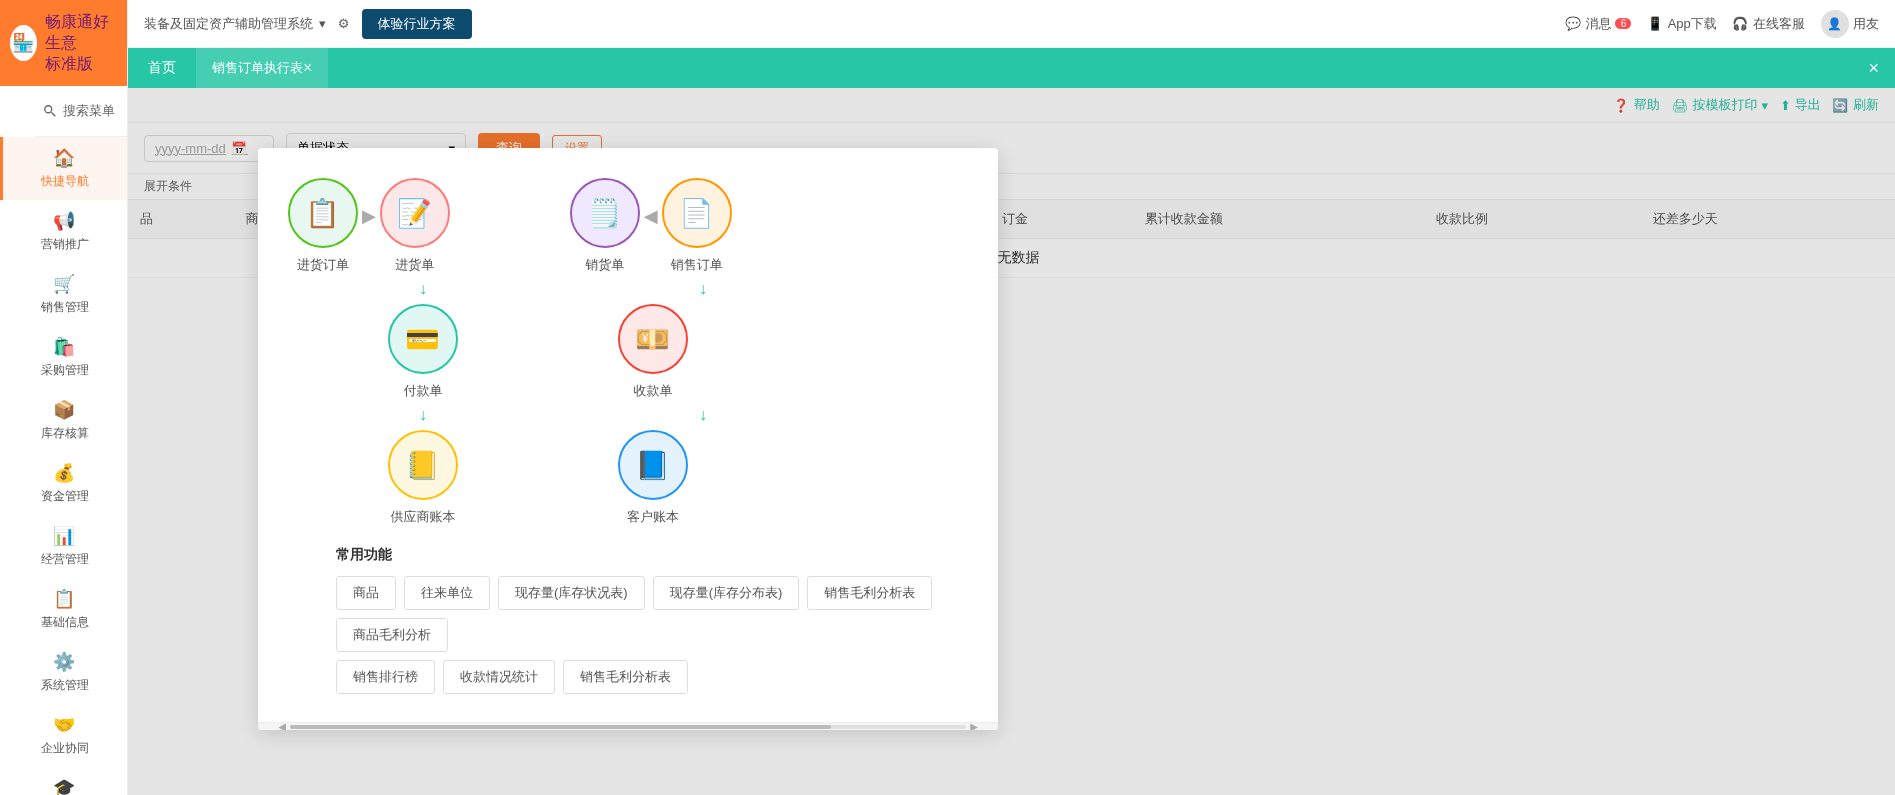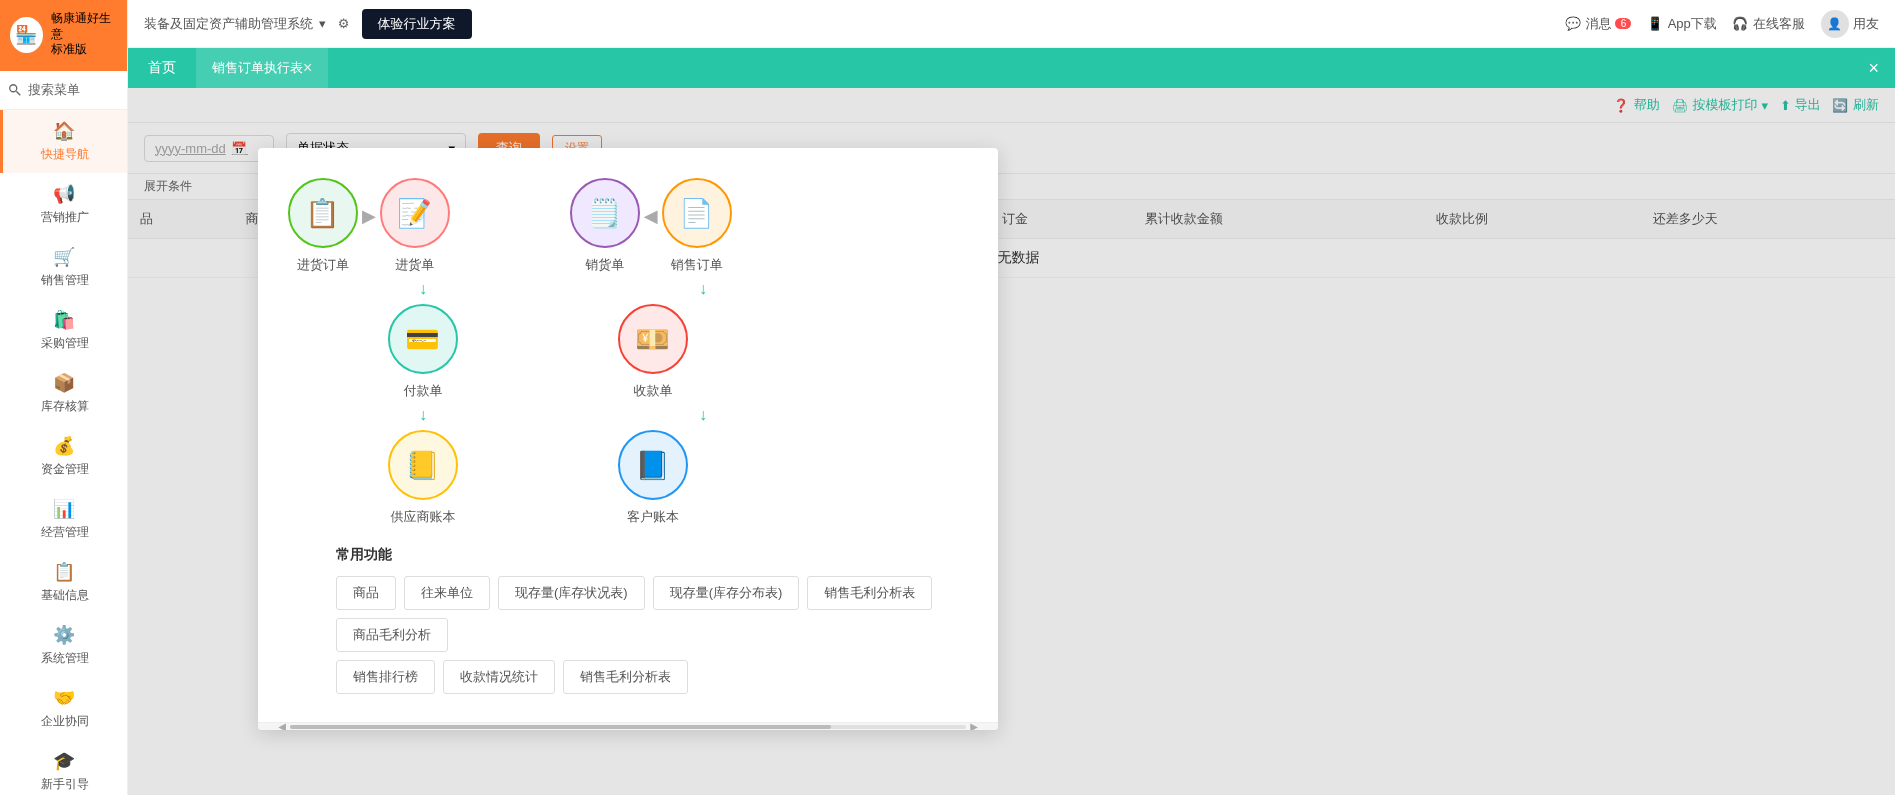--- a/index.html
+++ b/index.html
@@ -5,37 +5,37 @@
     * { box-sizing: border-box; margin: 0; padding: 0; }
     body { font-family: 'Microsoft YaHei', sans-serif; font-size: 13px; background: #f5f5f5; overflow: hidden; }
 
     
     .app-wrapper { display: flex; height: 795px; width: 1895px; }
 
     
     .sidebar { width: 128px; background: #fff; border-right: 1px solid #eee; display: flex; flex-direction: column; flex-shrink: 0; }
     .sidebar-logo { background: #ff7b2e; padding: 12px 10px; display: flex; align-items: center; gap: 8px; cursor: pointer; }
     .logo-icon { width: 36px; height: 36px; background: #fff; border-radius: 50%; display: flex; align-items: center; justify-content: center; font-size: 18px; }
-    .logo-text { color: #000000; font-size: 12px; line-height: 1.3; font-family: Liberation Mono, monospace; }
-    .sidebar-search { padding: 10px 8px; border-bottom: 1px solid #f0f0f0; display: flex; align-items: center; gap: 6px; color: #666; font-size: 13px; cursor: pointer; }
+    .logo-text { color: #701a75; font-size: 16px; line-height: 1.3; }
+    .sidebar-search { padding: 16px 8px; border-bottom: 1px solid #f0f0f0; display: flex; align-items: center; gap: 6px; color: #666; font-size: 13px; cursor: pointer; margin-left: 35px; }
     .sidebar-search svg { width: 14px; height: 14px; }
     .sidebar-nav { flex: 1; overflow-y: auto; }
     .sidebar-item { display: flex; flex-direction: column; align-items: center; padding: 10px 6px; cursor: pointer; color: #555; font-size: 12px; gap: 4px; border-left: 3px solid transparent; }
     .sidebar-item.active { background: #fff5f0; color: #ff7b2e; border-left-color: #ff7b2e; }
     .sidebar-item .s-icon { font-size: 18px; }
 
     
     .main-area { flex: 1; display: flex; flex-direction: column; overflow: hidden; }
 
     
     .topbar { background: #fff; height: 48px; display: flex; align-items: center; padding: 0 16px; border-bottom: 1px solid #eee; gap: 4px; }
     .topbar-system { display: flex; align-items: center; gap: 6px; color: #555; font-size: 13px; }
     .topbar-dropdown { display: flex; align-items: center; gap: 4px; cursor: pointer; }
     .gear-btn { width: 28px; height: 28px; display: flex; align-items: center; justify-content: center; cursor: pointer; color: #666; }
-    .try-btn { background: #0f172a; color: #fff; border: none; padding: 6px 16px; border-radius: 4px; cursor: pointer; font-size: 13px; }
+    .try-btn { background: #0c4a6e; color: #fff; border: none; padding: 6px 16px; border-radius: 4px; cursor: pointer; font-size: 13px; }
     .topbar-right { display: flex; align-items: center; gap: 16px; color: #555; font-size: 13px; }
     .topbar-right-item { display: flex; align-items: center; gap: 4px; cursor: pointer; }
     .badge { background: #ff4d4f; color: #fff; font-size: 10px; border-radius: 8px; padding: 0 4px; min-width: 16px; text-align: center; }
     .user-avatar { width: 28px; height: 28px; background: #e0e0e0; border-radius: 50%; display: flex; align-items: center; justify-content: center; font-size: 12px; }
 
     
     .tab-bar { background: #26c6a6; height: 40px; display: flex; align-items: stretch; }
     .tab-home { padding: 0 20px; display: flex; align-items: center; color: #fff; font-size: 14px; cursor: pointer; }
     .tab-item { padding: 0 16px; display: flex; align-items: center; color: #fff; font-size: 13px; cursor: pointer; background: rgba(255,255,255,0.15); }
     .tab-close { font-size: 16px; line-height: 1; opacity: 0.8; }

